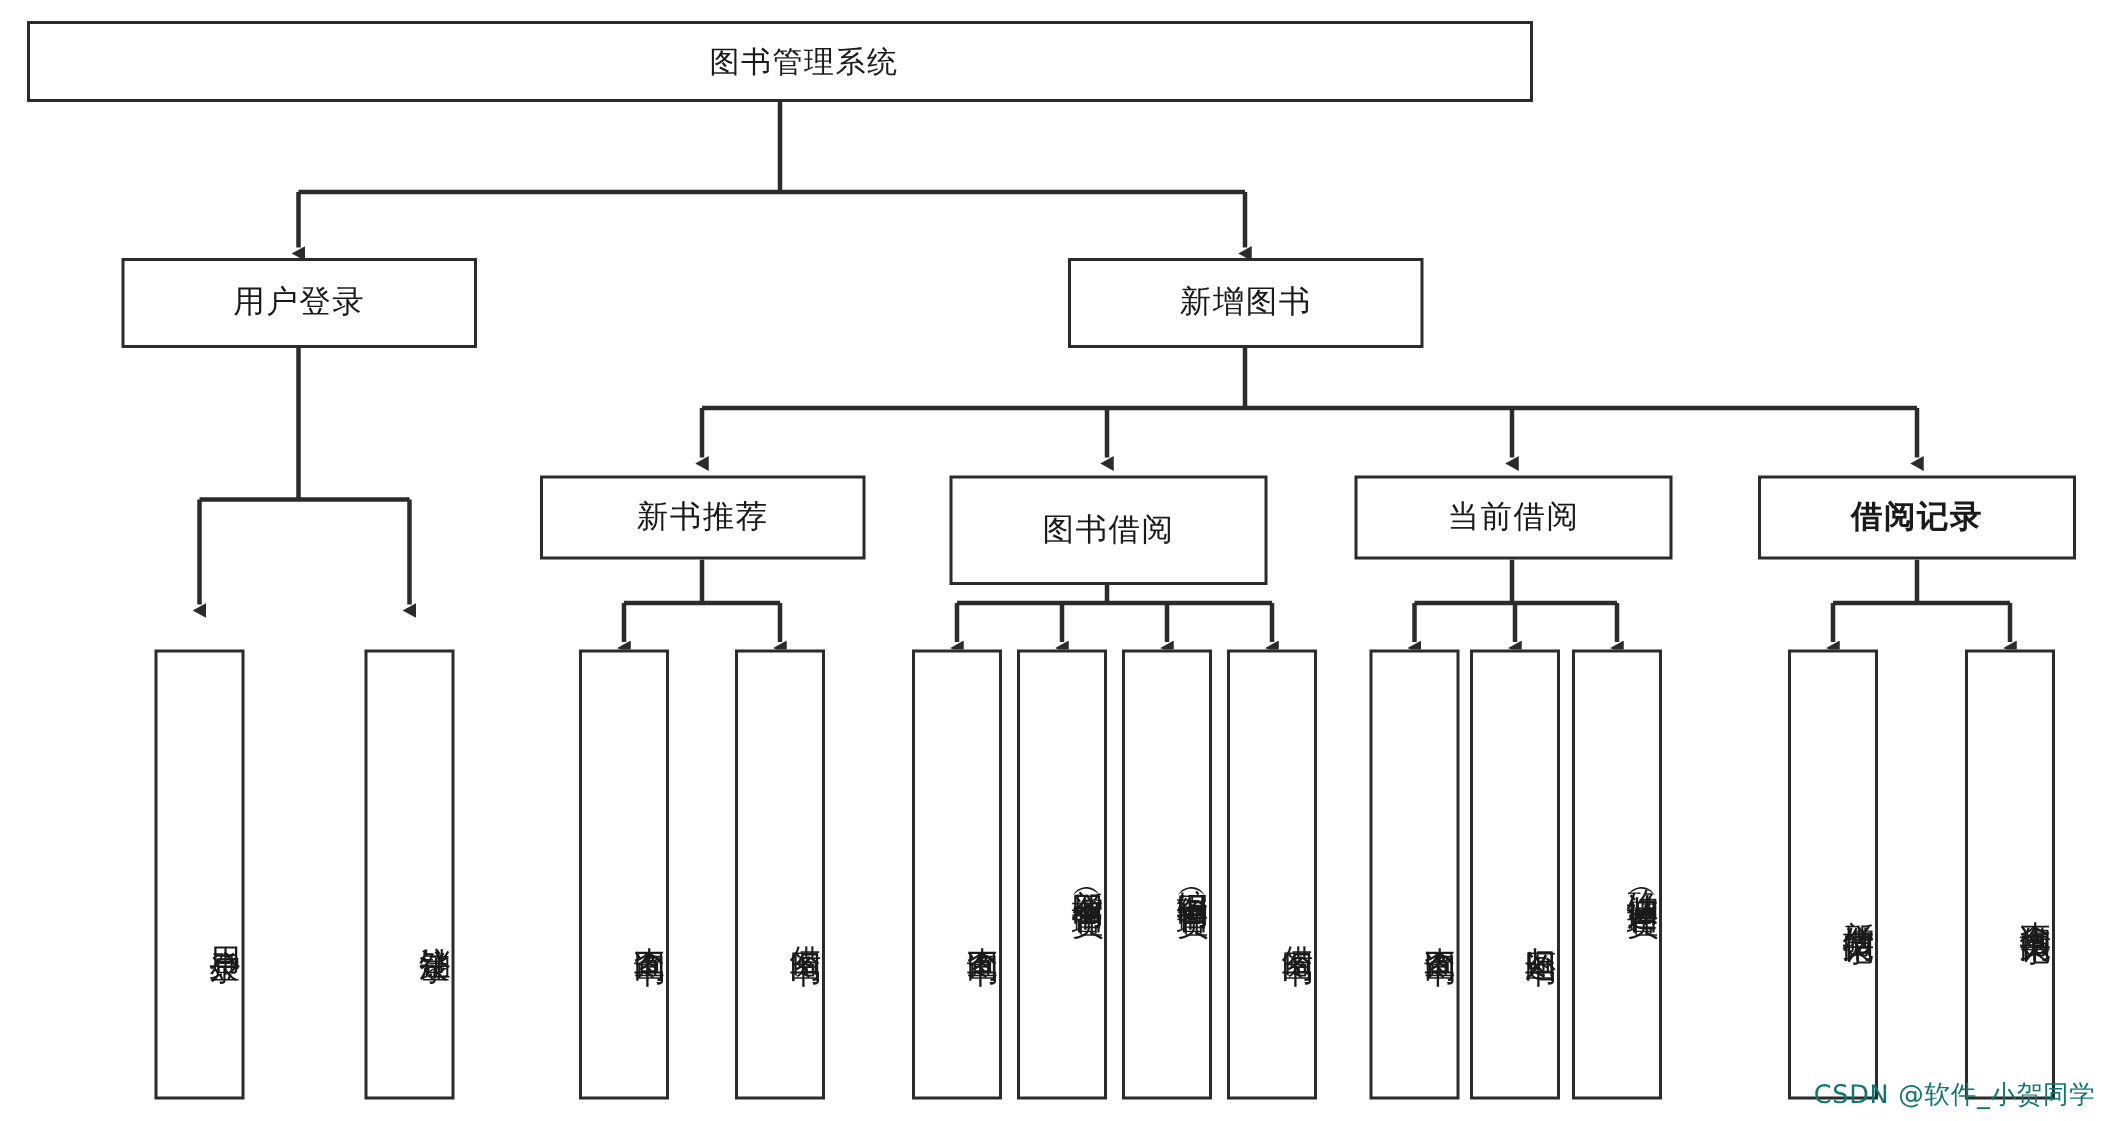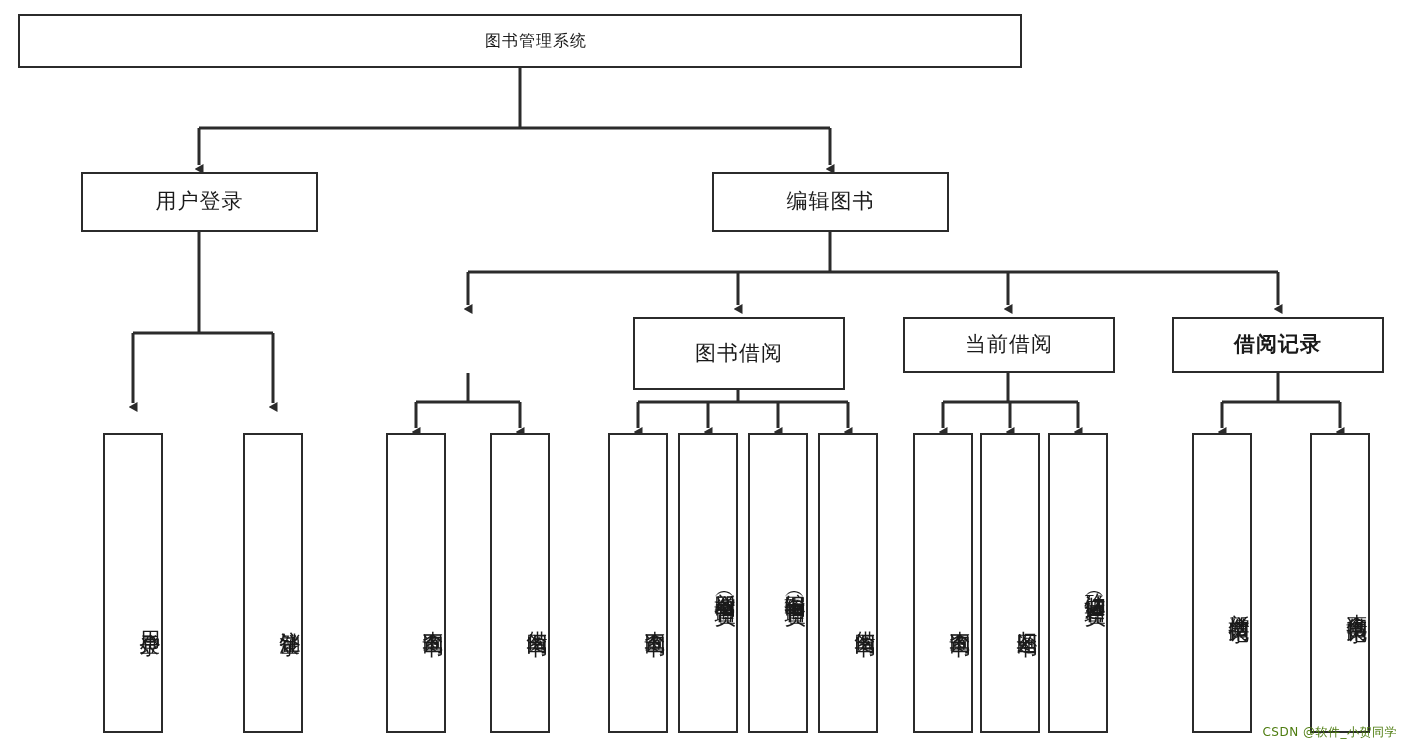--- a/index.html
+++ b/index.html
@@ -36,43 +36,43 @@
     justify-content: center;
     color: #1a1a1a;
   }
   .node.horiz {
     font-size: 21px;
     letter-spacing: 1px;
     line-height: 1.2;
     white-space: nowrap;
   }
   .node.root {
-    font-size: 16px;
+    font-size: 20px;
     padding-left: 32px;
   }
   .node.vert {
     writing-mode: vertical-rl;
     text-orientation: upright;
     font-size: 21px;
     letter-spacing: 2px;
     line-height: 1.1;
     align-items: flex-start;
     justify-content: center;
     padding-top: 6px;
     text-align: center;
   }
   .node.vert.tall-text {
     padding-top: 4px;
   }
   .watermark {
     position: absolute;
     right: 8px;
     bottom: 6px;
-    font-size: 12px;
-    color: #4d7c0f;
+    font-size: 17px;
+    color: #0f766e;
     letter-spacing: 0.5px;
     white-space: nowrap;
     user-select: none;
     margin-top: 16px;
   }
 </style>
 </head>
 <body>
 
 <div id="diagram-root">
@@ -126,22 +126,23 @@
       <path d="M1222,402 L1340,402"></path>
       <path d="M1222,402 L1222,428" marker-end="url(#arrowhead)"></path>
       <path d="M1340,402 L1340,428" marker-end="url(#arrowhead)"></path>
     </g>
   </svg>
 
   <div class="node root horiz" style="left:18px; top:14px; width:1004px; height:54px;">图书管理系统</div>
 
   <div class="node horiz" style="left:81px; top:172px; width:237px; height:60px;">用户登录</div>
 
-  <div class="node horiz" style="left:712px; top:172px; width:237px; height:60px;">编辑图书</div>
+  <div class="node horiz" style="left:712px; top:172px; width:237px; height:60px;">新增图书</div>
 
+  <div class="node horiz" style="left:360px; top:317px; width:217px; height:56px;">新书推荐</div>
 
   <div class="node horiz" style="left:633px; top:317px; width:212px; height:73px;">图书借阅</div>
 
   <div class="node horiz" style="left:903px; top:317px; width:212px; height:56px;">当前借阅</div>
 
   <div class="node horiz" style="left:1172px; top:317px; width:212px; height:56px;font-weight:bold;">借阅记录</div>
 
   <div class="node vert" style="left:103px; top:433px; width:60px; height:300px; padding-top:70px;">用户登录</div>
 
   <div class="node vert" style="left:243px; top:433px; width:60px; height:300px; padding-top:70px;">注销登录</div>

